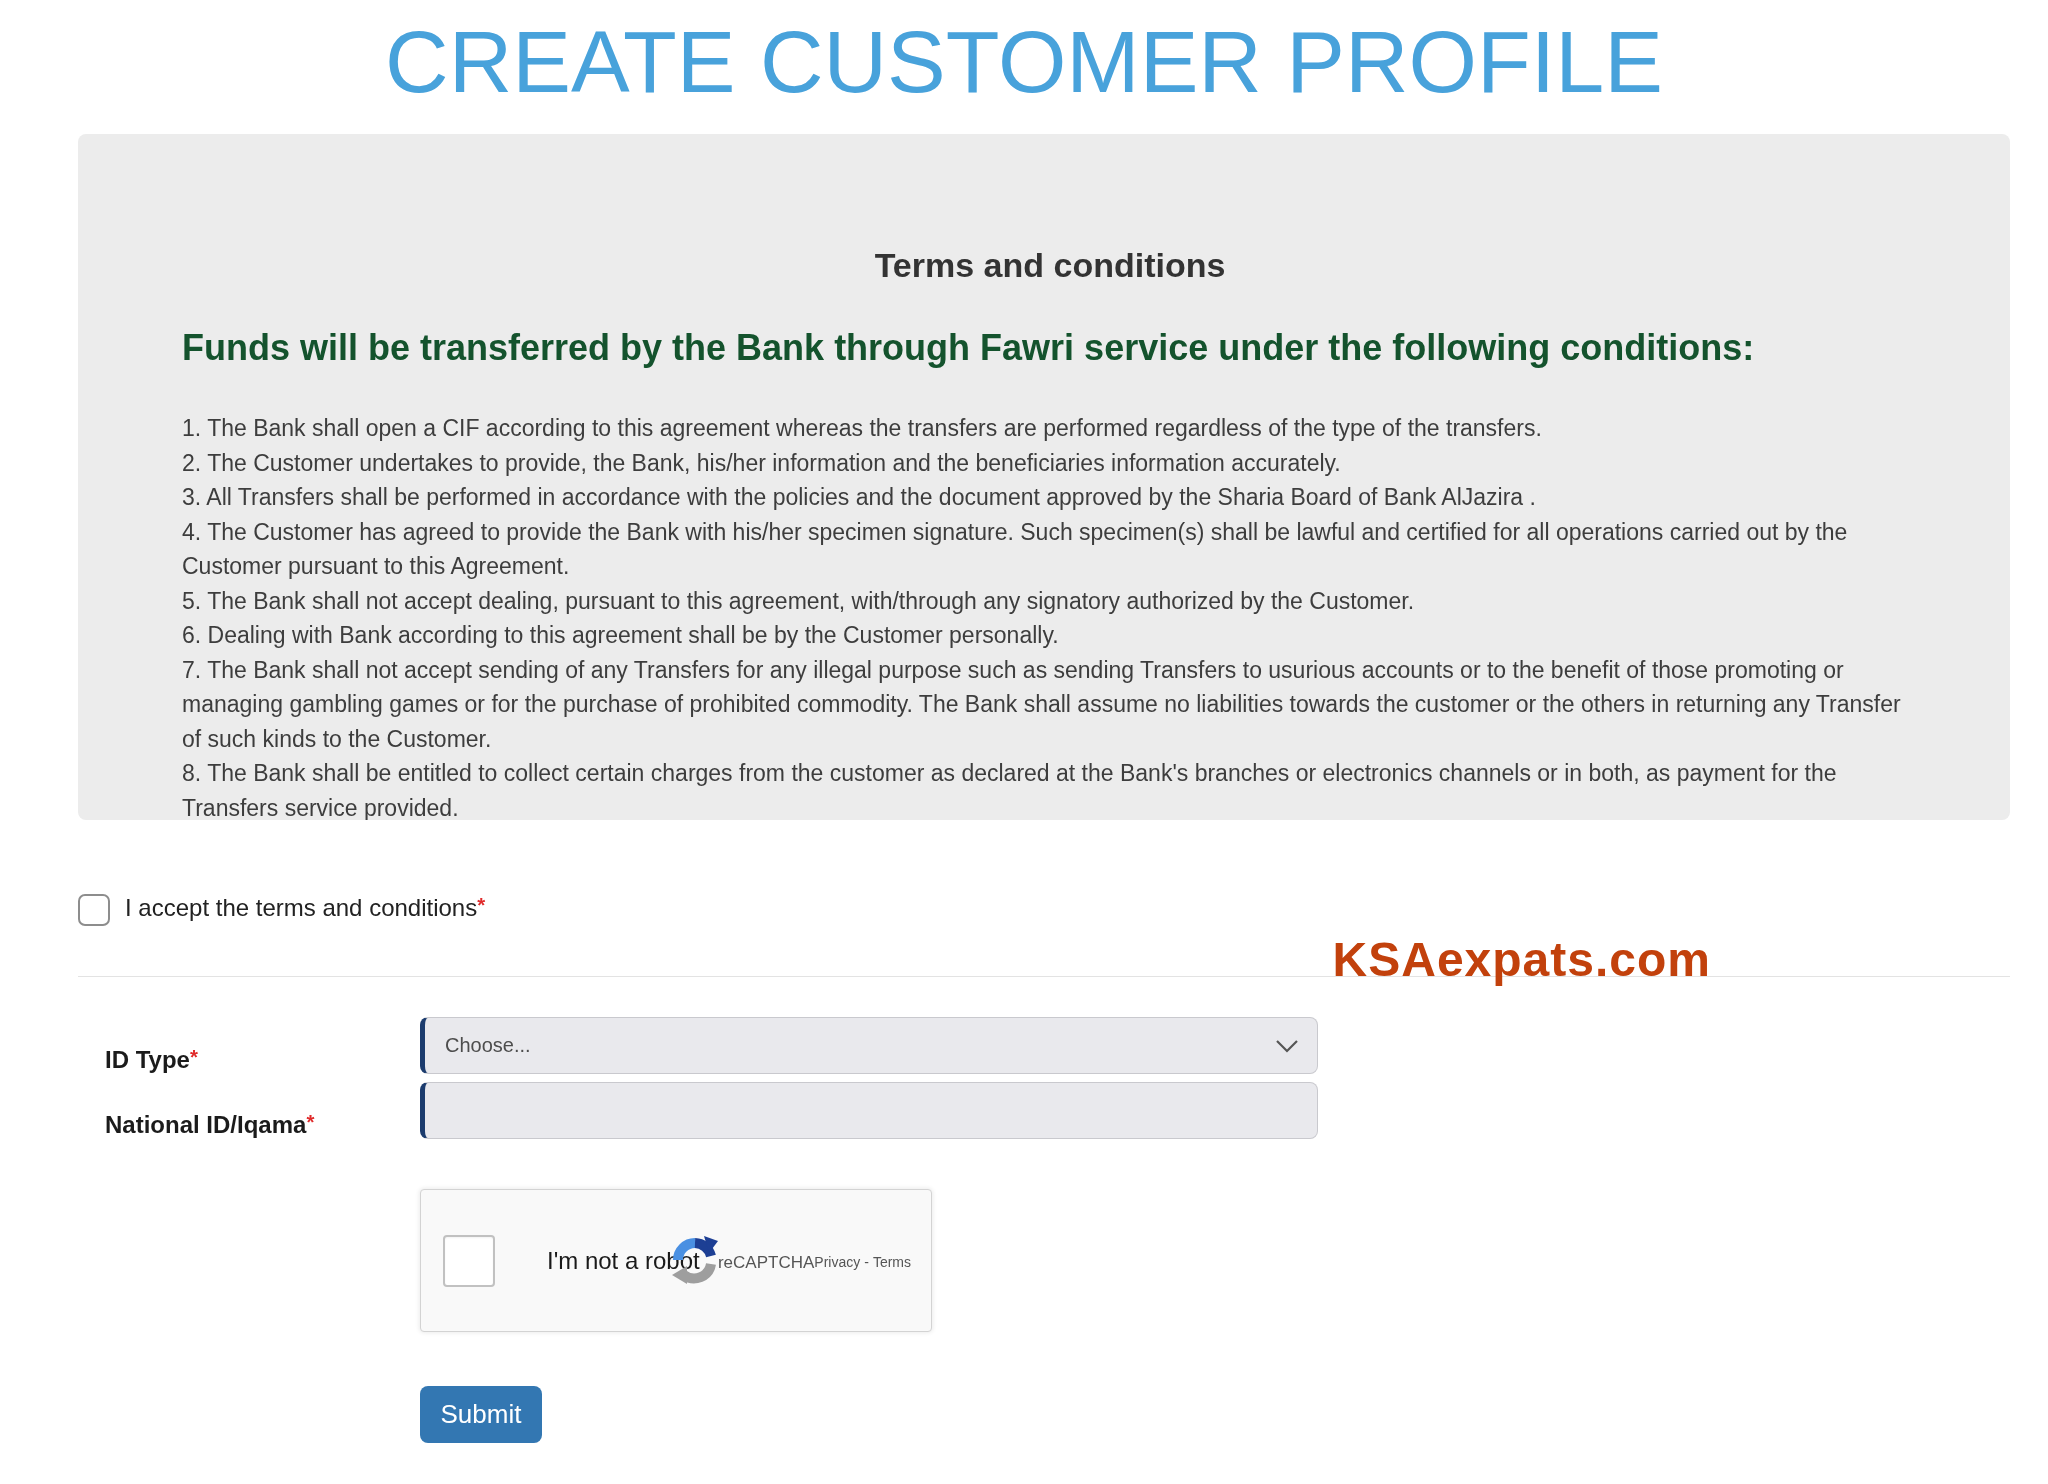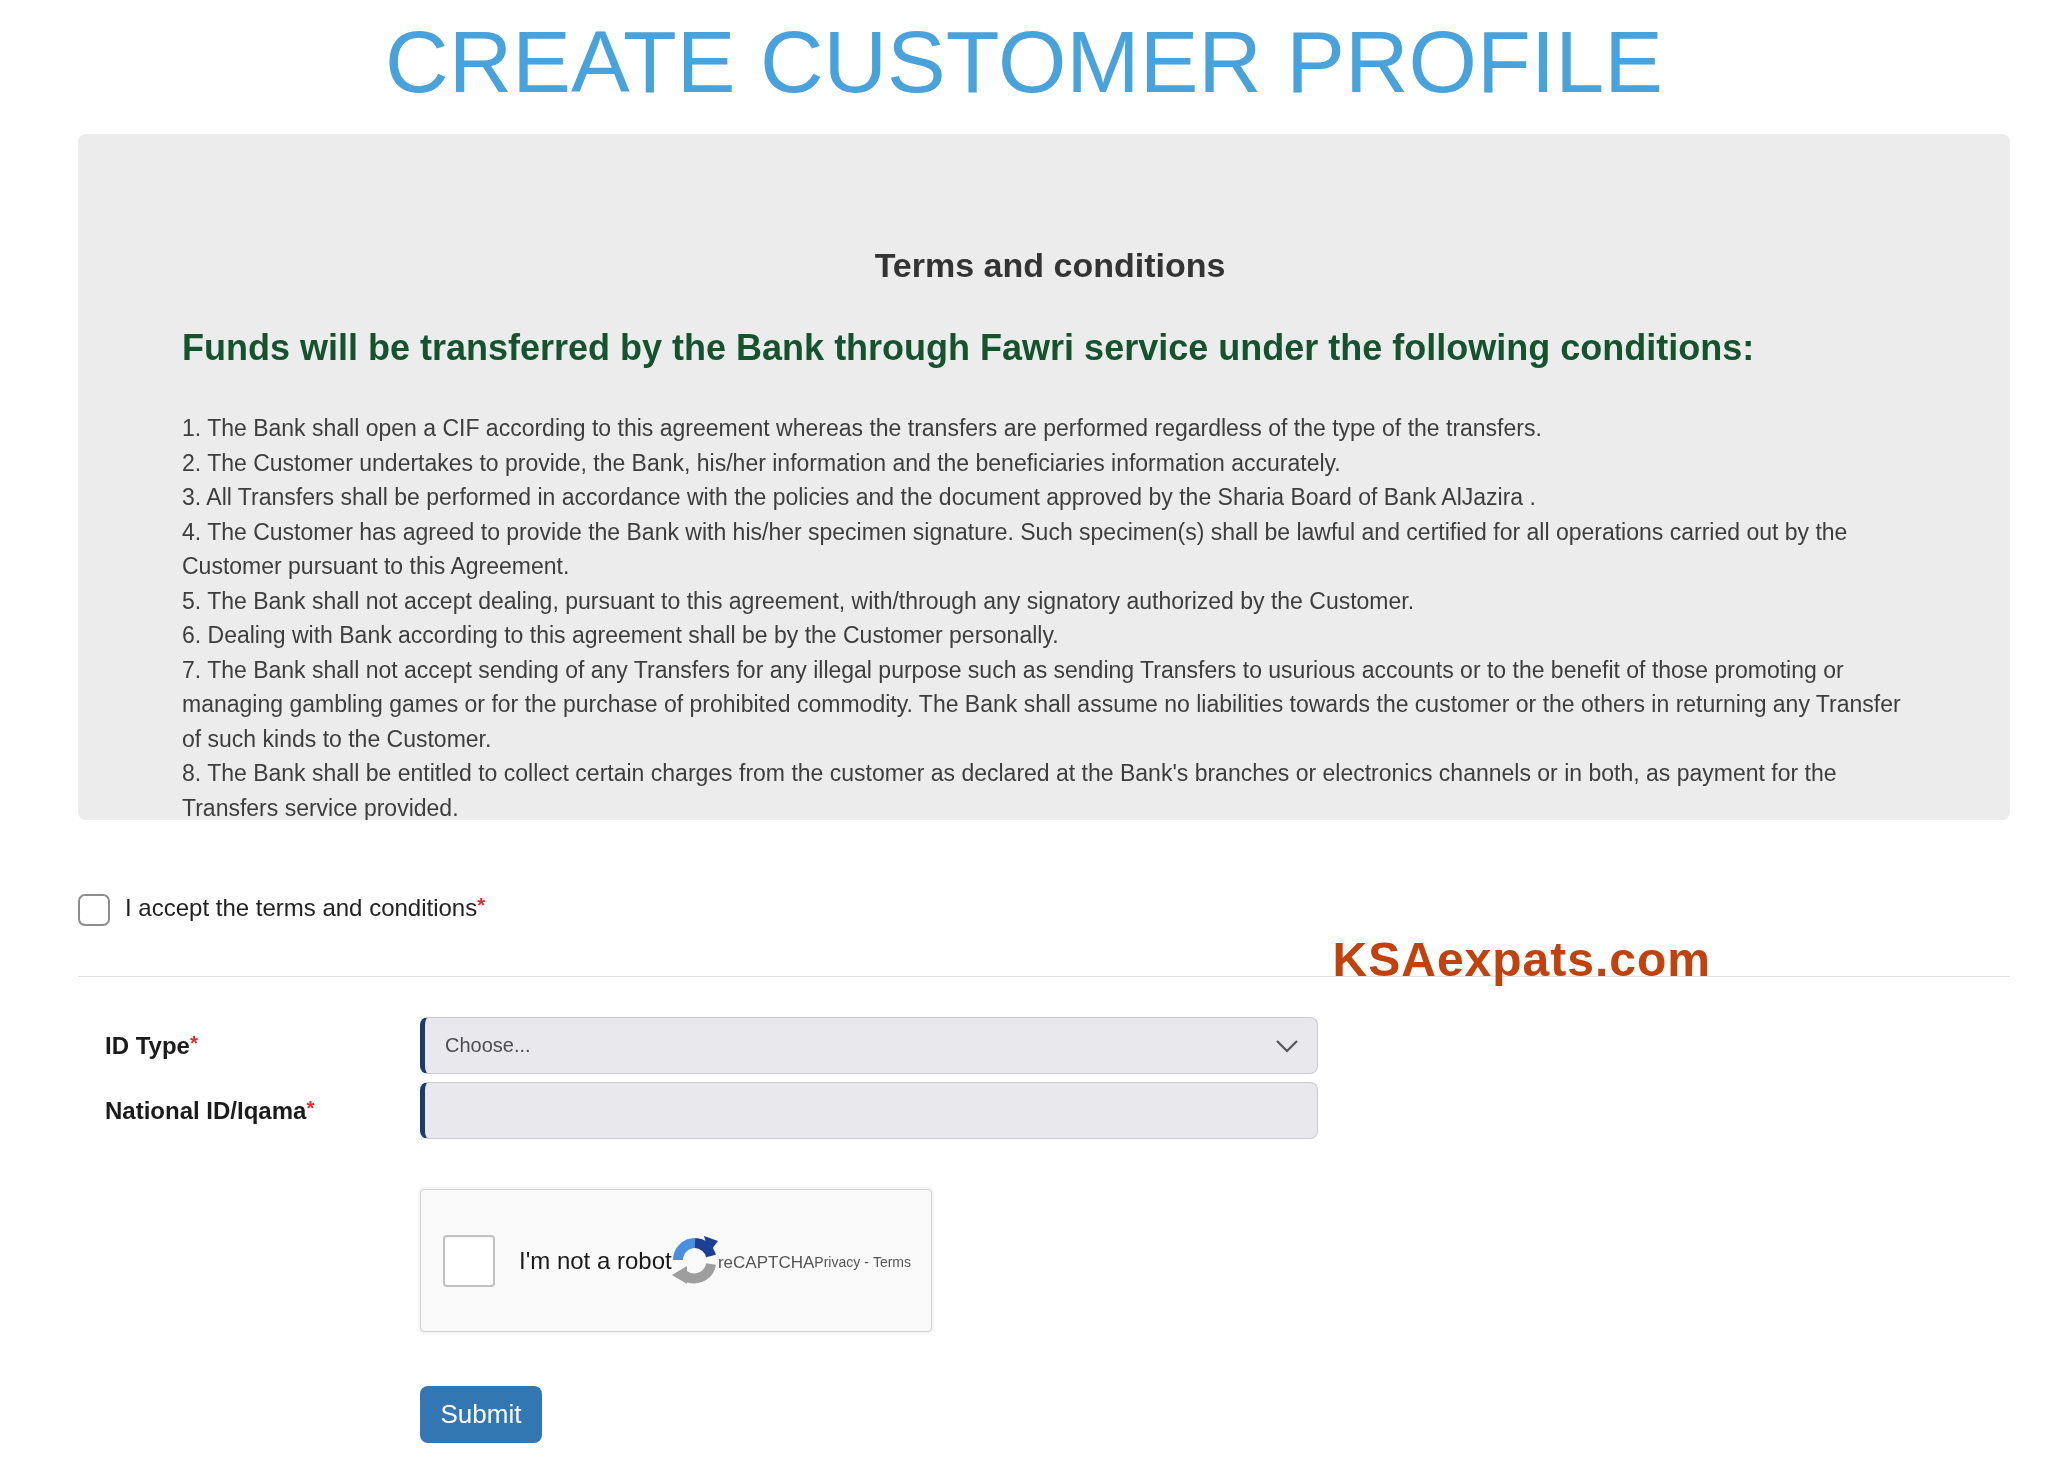--- a/index.html
+++ b/index.html
@@ -26,36 +26,36 @@
   }
   .accept-label{margin-left:15px;font-size:24px;color:#222;cursor:pointer}
   .req{color:#e02b2b;font-weight:700;font-size:0.85em;vertical-align:top}
   .divider-wrap{position:relative;margin-top:50px}
   .divider{height:0;border:none;border-top:1px solid #e3e3e3;margin:0 38px 0 78px}
   .watermark{
     position:absolute;right:337px;bottom:-10px;font-size:48px;font-weight:700;
     color:#c2410c;letter-spacing:1px;
   }
   .form-area{margin-top:40px}
-  .form-row{display:flex;align-items:center;margin:0 0 8px 105px}
+  .form-row{display:flex;align-items:flex-end;margin:0 0 8px 105px}
   .form-label{width:315px;font-size:24px;font-weight:700;color:#1b1b1b;flex:none}
   .field{
     box-sizing:border-box;width:898px;height:57px;background:#e9e9ed;
     border:1px solid #c9c9ce;border-left:5px solid #1c3c6e;border-radius:8px;
   }
   .select-field{
     position:relative;display:flex;align-items:center;
     padding:0 56px 0 20px;color:#4d4d4d;font-size:20px;cursor:pointer;
   }
   .chevron{position:absolute;right:18px;top:50%;transform:translateY(-50%);line-height:0}
   .text-field{padding:0 20px;font-size:24px;color:#222;outline:none;font-family:inherit}
   .recaptcha{
     position:relative;box-sizing:border-box;margin:50px 0 0 420px;width:512px;height:143px;
     background:#f9f9f9;border:1px solid #d3d3d3;border-radius:4px;
-    box-shadow:0 0 4px 1px rgba(0,0,0,0.08);display:flex;align-items:center;padding-left:22px;
+    box-shadow:0 0 4px 1px rgba(0,0,0,0.08);display:flex;align-items:center;padding-left:22px;gap:28px;
   }
   .rc-checkbox{
     width:48px;height:48px;background:#fff;border:2px solid #c1c1c1;border-radius:4px;
     flex:none;cursor:pointer;box-shadow:0 1px 2px rgba(0,0,0,0.05) inset;
   }
   .rc-label{margin-left:24px;font-size:24px;color:#1a1a1a}
   .rc-right{
     position:absolute;right:20px;top:50%;transform:translateY(-50%);
     display:flex;flex-direction:row;align-items:center;
   }

